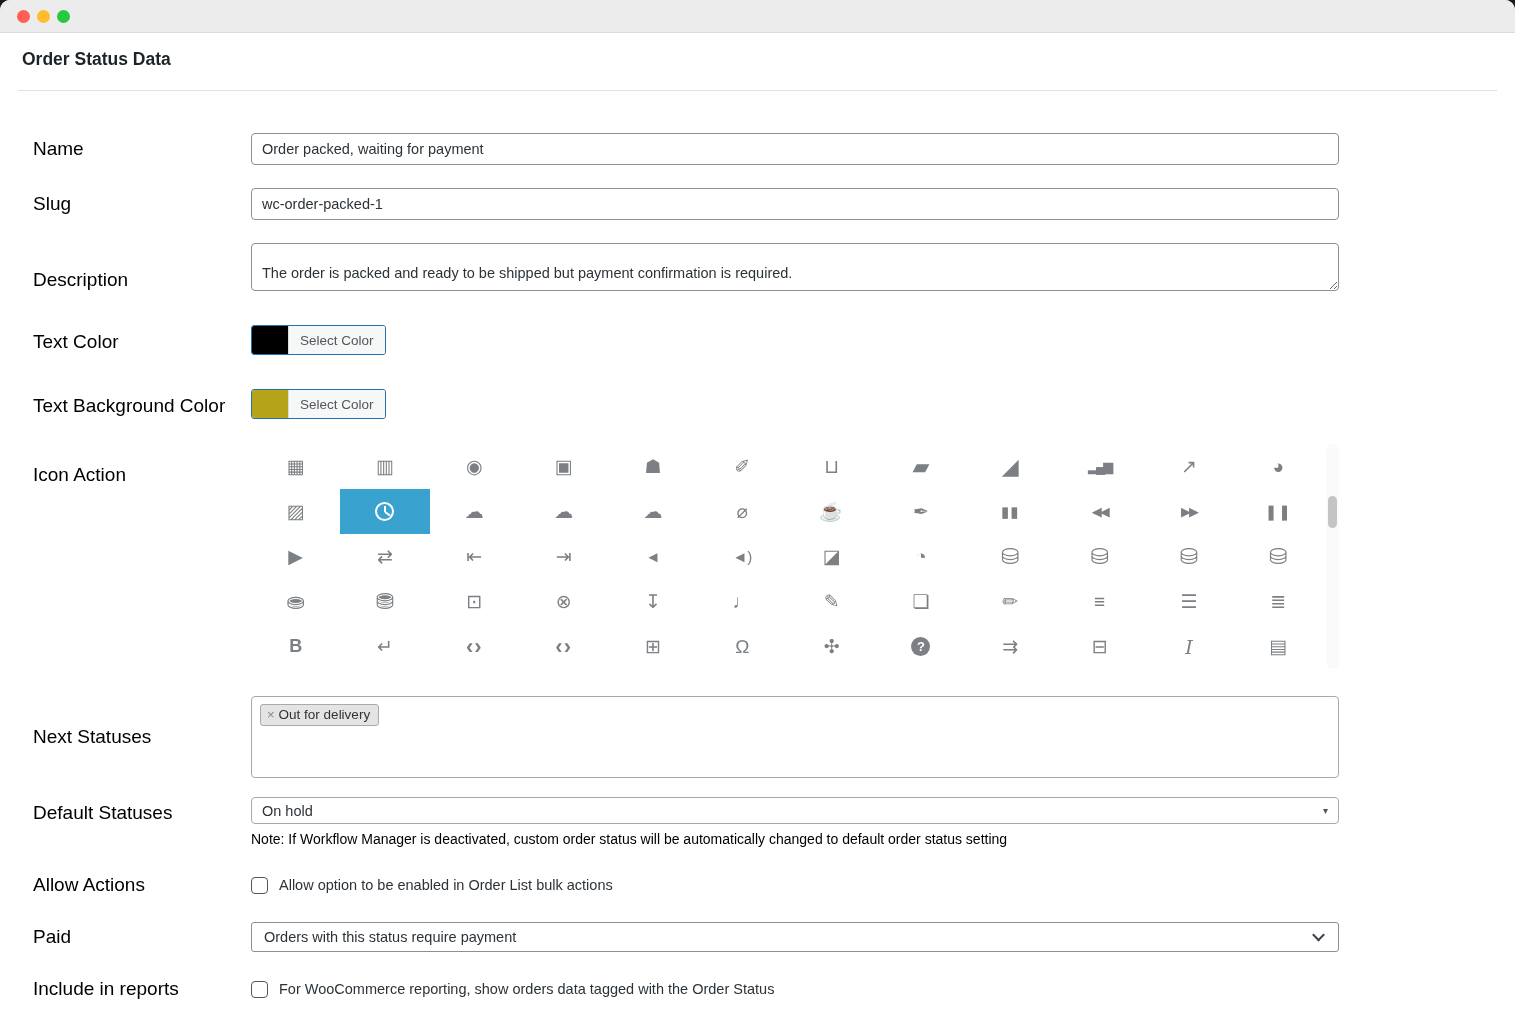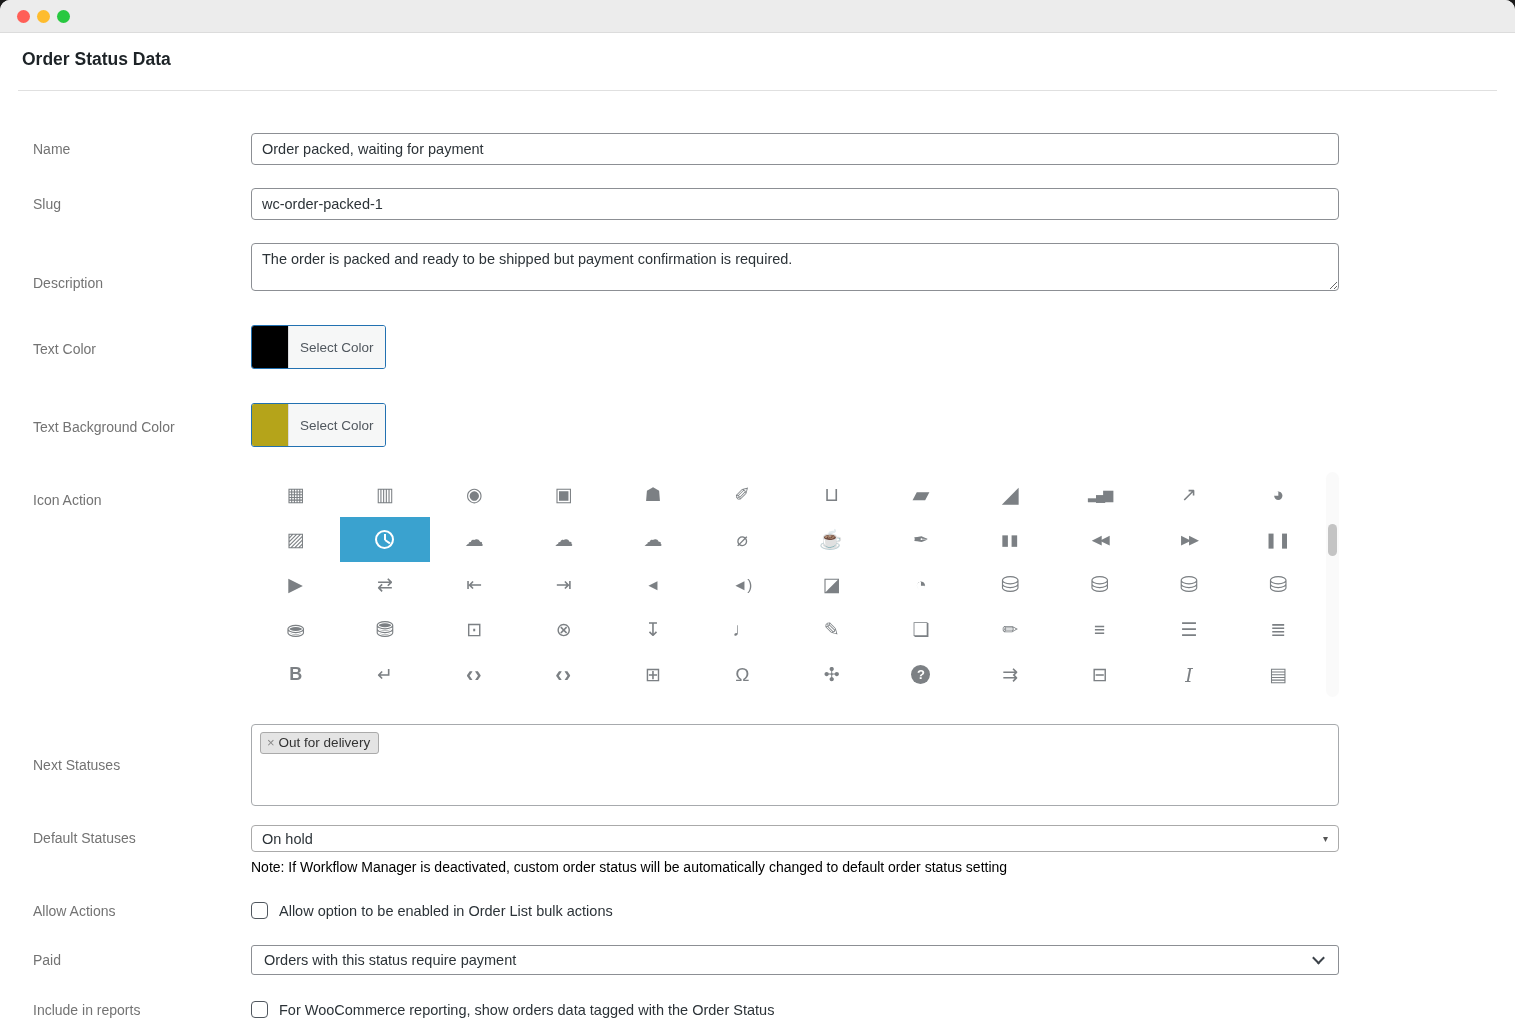--- a/index.html
+++ b/index.html
@@ -14,43 +14,43 @@
   .tl.yellow { background:#febc2e; }
   .tl.green { background:#28c840; }
 
   
   .page-header { padding:15px 18px 0 22px; }
   h1 { font-size:17.5px; font-weight:bold; color:#1d2327; line-height:22px; }
   .divider { border-bottom:1px solid #e0e0e0; margin:20px 18px 0 18px; }
 
   
   .row { display:flex; padding-left:33px; padding-right:176px; align-items:center; }
-  .label { width:218px; flex-shrink:0; font-size:14px; color:#737373; }
+  .label { width:218px; flex-shrink:0; font-size:19px; color:#000000; }
   .control { flex:1; min-width:0; }
 
   .row-name { margin-top:42px; }
   .row-slug { margin-top:23px; }
   .row-desc { margin-top:23px; align-items:flex-end; }
   .row-desc .label { padding-bottom:4px; }
   .row-textcolor { margin-top:30px; }
   .row-bgcolor { margin-top:31px; }
   .row-icon { margin-top:22px; align-items:flex-start; }
   .row-icon .label { padding-top:20px; }
   .row-next { margin-top:27px; }
   .row-default { margin-top:19px; align-items:flex-start; }
   .row-default .label { padding-top:5px; }
   .row-bulk { margin-top:27px; }
   .row-reports { margin-top:26px; }
   .row-paid { margin-top:26px; }
 
   .text-input { width:100%; height:32px; border:1px solid #8c8f94; border-radius:4px; padding:0 10px; font-family:"Liberation Sans",sans-serif; font-size:14.5px; color:#2c3338; background:#fff; outline:none; }
-  textarea.text-input { height:48px; padding-top:6px; resize:vertical; line-height:18px; }
-
-  
-  .color-btn { display:inline-flex; align-items:stretch; height:44px; border:1px solid #2271b1; border-radius:3px; background:#f6f7f7; overflow:hidden; cursor:pointer; padding:0; font-family:"Liberation Sans",sans-serif; }
+  textarea.text-input { height:48px; padding-top:20px; resize:vertical; line-height:18px; }
+
+  
+  .color-btn { display:inline-flex; align-items:stretch; height:30px; border:1px solid #2271b1; border-radius:3px; background:#f6f7f7; overflow:hidden; cursor:pointer; padding:0; font-family:"Liberation Sans",sans-serif; }
   .swatch { width:36px; display:block; }
   .color-btn-text { display:flex; align-items:center; padding:0 11px; font-size:13.5px; color:#50575e; background:#f6f7f7; border-left:1px solid #dcdcde; }
 
   
   .icon-area { display:flex; align-items:stretch; height:225px; }
   .icon-grid { flex:1; display:grid; grid-template-columns:repeat(12,1fr); grid-auto-rows:45px; }
   .cell { display:flex; align-items:center; justify-content:center; color:#7c8084; font-size:19px; cursor:pointer; user-select:none; }
   .icon-scrollbar { width:13px; background:#fafafa; border-radius:7px; margin-left:3px; position:relative; }
   .icon-scrollbar .thumb { position:absolute; top:52px; left:2px; width:9px; height:32px; border-radius:5px; background:#c4c4c4; }
 

